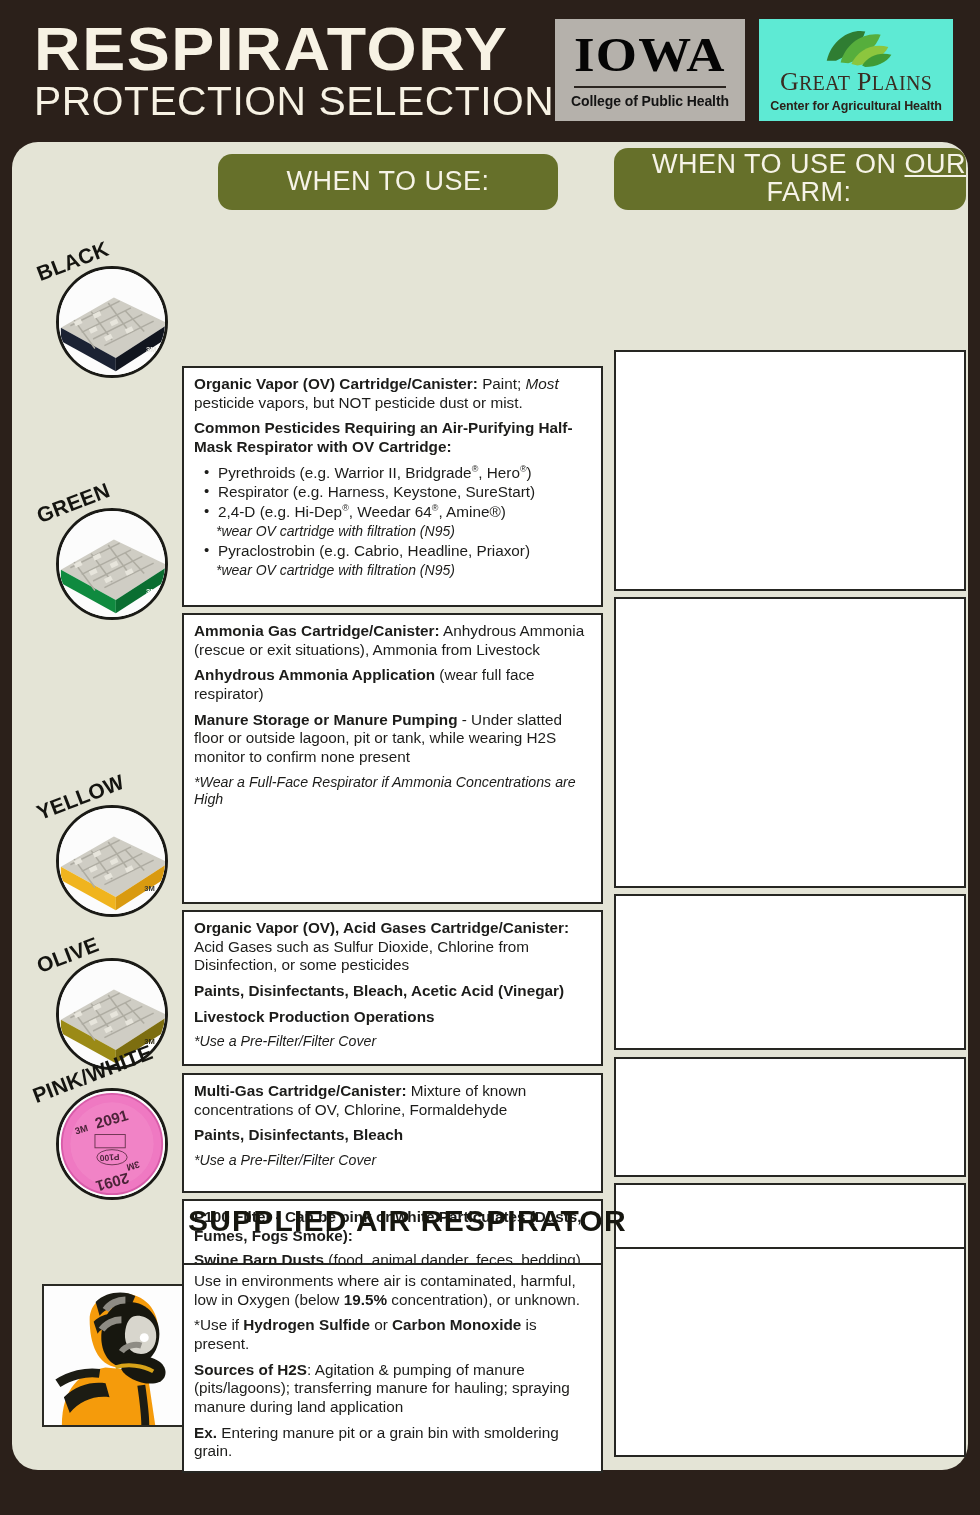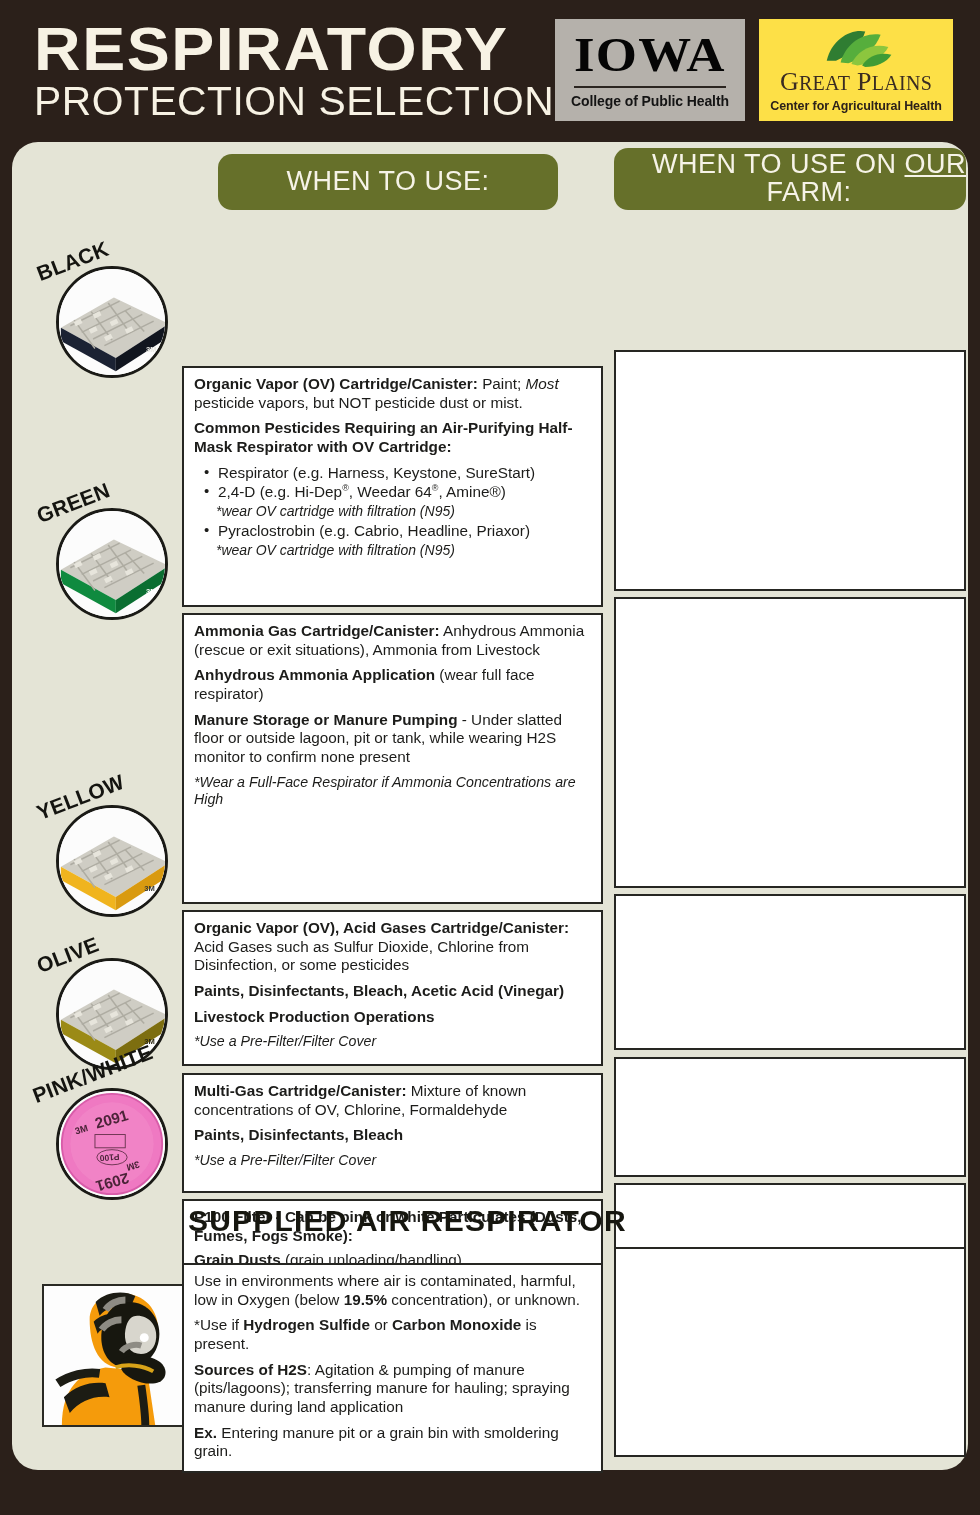--- a/index.html
+++ b/index.html
@@ -49,21 +49,21 @@
 
   .logo-box {
     position: absolute; top: 16px;
     height: 108px;
     background: #b5b1ab;
     border: 3px solid #2b201a;
     display: flex; flex-direction: column;
     align-items: center; justify-content: center;
   }
   .logo-iowa { left: 552px; width: 196px; }
-  .logo-gp   { left: 756px; width: 200px; background:#fde047; }
+  .logo-gp   { left: 756px; width: 200px; background:#5eead4; }
 
   .iowa-word {
     font-family: "Liberation Serif", serif;
     font-weight: 700; font-size: 46px;
     color: #050505; letter-spacing: 1px;
     line-height: 1;
     transform: scaleX(1.15) scaleY(1.05);
   }
   .iowa-rule {
     width: 152px; height: 2px; background: #2b2520;
@@ -258,20 +258,21 @@
           </g>
         </svg>
       </div>
     </div>
     <div class="row" style="top:208px;">
       <div class="cell-left" style="height:241px;">
         <div class="txt">
           <p><b>Organic Vapor (OV) Cartridge/Canister:</b><span> Paint; </span><i>Most</i><span> pesticide vapors, but NOT pesticide dust or mist.</span></p>
           <p><b>Common Pesticides Requiring an Air-Purifying Half-Mask Respirator with OV Cartridge</b><b>:</b></p>
           <ul>
+            <li><span>Pyrethroids (e.g. Warrior II, Bridgrade</span><span class="sup">®</span><span>, Hero</span><span class="sup">®</span><span>)</span></li>
             <li><span>Respirator (e.g. Harness, Keystone, SureStart)</span></li>
             <li><span>2,4-D (e.g. Hi-Dep</span><span class="sup">®</span><span>, Weedar 64</span><span class="sup">®</span><span>, Amine®)</span></li>
           </ul>
           <span class="sub-note">*wear OV cartridge with filtration (N95)</span>
           <ul>
             <li><span>Pyraclostrobin  (e.g. Cabrio, Headline, Priaxor)</span></li>
           </ul>
           <span class="sub-note">*wear OV cartridge with filtration (N95)</span>
         </div>
       </div>
@@ -426,21 +427,20 @@
           <rect x="38" y="46" width="32" height="14" fill="none" stroke="#6b3550" stroke-width="1"></rect>
           <ellipse cx="56" cy="70" rx="16" ry="8" fill="none" stroke="#6b3550" stroke-width="1"></ellipse>
           <text x="48" y="73" font-size="9" fill="#4b2338" font-family="Liberation Sans, sans-serif" font-weight="700" transform="rotate(176 56 70)">P100</text>
         </svg>
       </div>
     </div>
     <div class="row" style="top:1041px;">
       <div class="cell-left" style="height:128px;">
         <div class="txt">
           <p style="margin-bottom:6px;"><b>P100 Filter - </b><b>Can be pink or white Particulates (Dusts, Fumes, Fogs Smoke):</b></p>
-          <p><b>Grain Dusts</b><span> (grain unloading/handling)</span></p>
           <p><b>Swine Barn Dusts</b><span> (food, animal dander, feces, bedding)</span></p>
         </div>
       </div>
       <div class="cell-right" style="height:128px;"></div>
     </div>
 
     <div class="sar-heading" style="top:1062px;">SUPPLIED AIR RESPIRATOR</div>
 
     <div class="sar-photo" style="top:1142px;">
       <svg viewBox="0 0 140 140" style="width:100%;height:100%">

